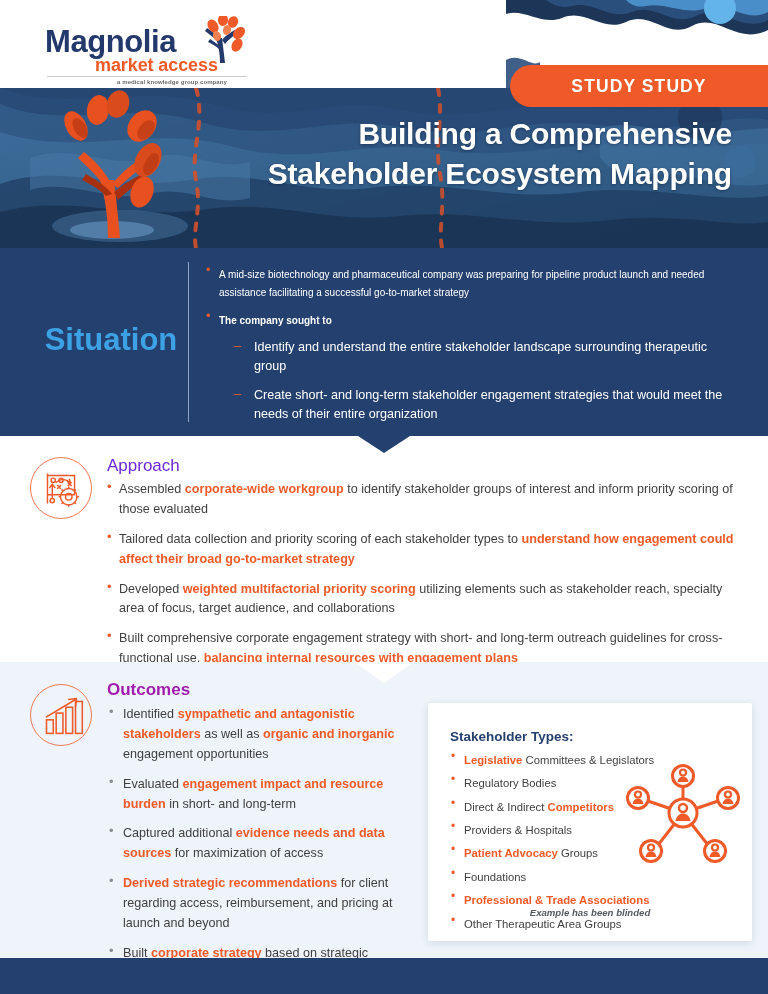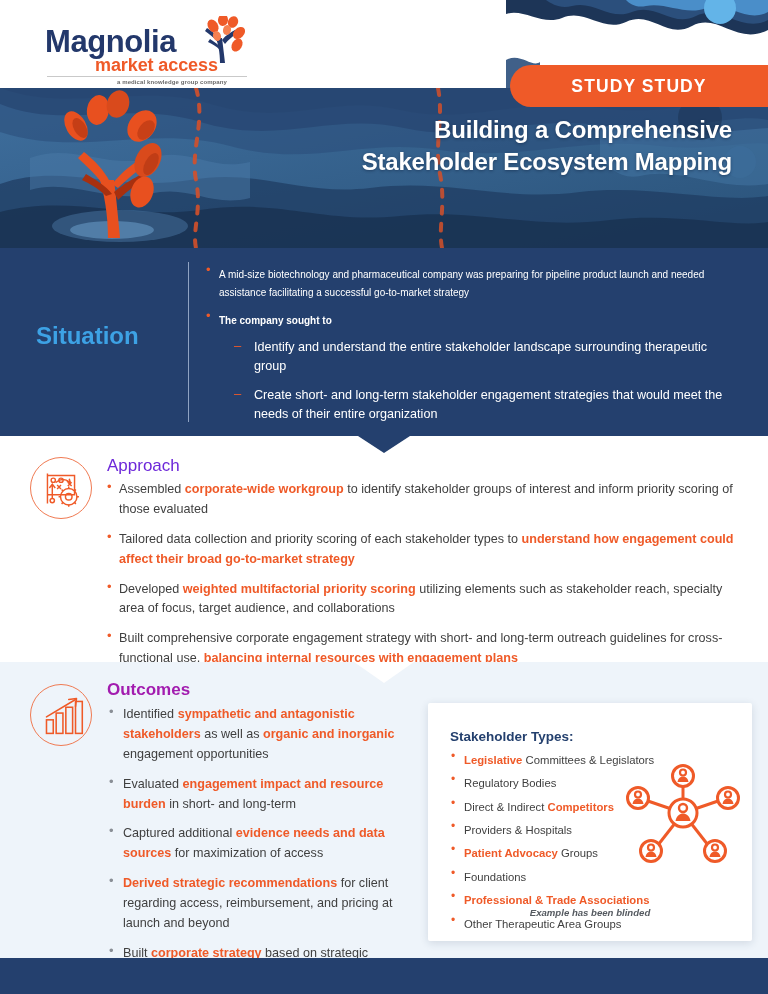--- a/index.html
+++ b/index.html
@@ -38,21 +38,21 @@
 
   
   .hero {
     position:absolute; left:0; top:88px; width:768px; height:160px;
     overflow:hidden; background:#2a5279;
   }
   .hero-art { position:absolute; left:0; top:0; width:768px; height:160px; }
   .hero-title {
     position:absolute; right:36px; top:26px; width:520px;
     text-align:right; color:#ffffff; font-weight:bold;
-    font-size:24px; line-height:1.32; letter-spacing:-0.2px;
+    font-size:30px; line-height:1.32; letter-spacing:-0.2px;
     text-shadow:0 1px 3px rgba(10,25,50,.45);
     z-index:3;
   }
   .hero-title span { display:block; }
 
   
   .topwaves { position:absolute; left:506px; top:0; width:262px; height:88px; overflow:hidden; z-index:5; }
 
   
   .case-pill {
@@ -64,21 +64,21 @@
     color:#ffffff; font-weight:bold; font-size:17.5px; letter-spacing:1.1px;
   }
 
   
   .situation {
     position:absolute; left:0; top:248px; width:768px; height:188px;
     background:#24406e;
   }
   .situation-title {
     position:absolute; left:36px; top:74px; width:150px;
-    color:#3da2e5; font-size:24px; font-weight:bold;
+    color:#3da2e5; font-size:31px; font-weight:bold;text-align:center;
   }
   .situation-divider {
     position:absolute; left:188px; top:14px; width:1px; height:160px;
     background:#8fa3c3;
   }
   .situation-body { position:absolute; left:206px; top:16px; width:530px; }
   .s-bullet { position:relative; padding-left:13px; margin-bottom:9px; }
   .s-bullet::before {
     content:"\2022"; position:absolute; left:0; top:-1px;
     color:#ef5a28; font-size:13px; line-height:1;

